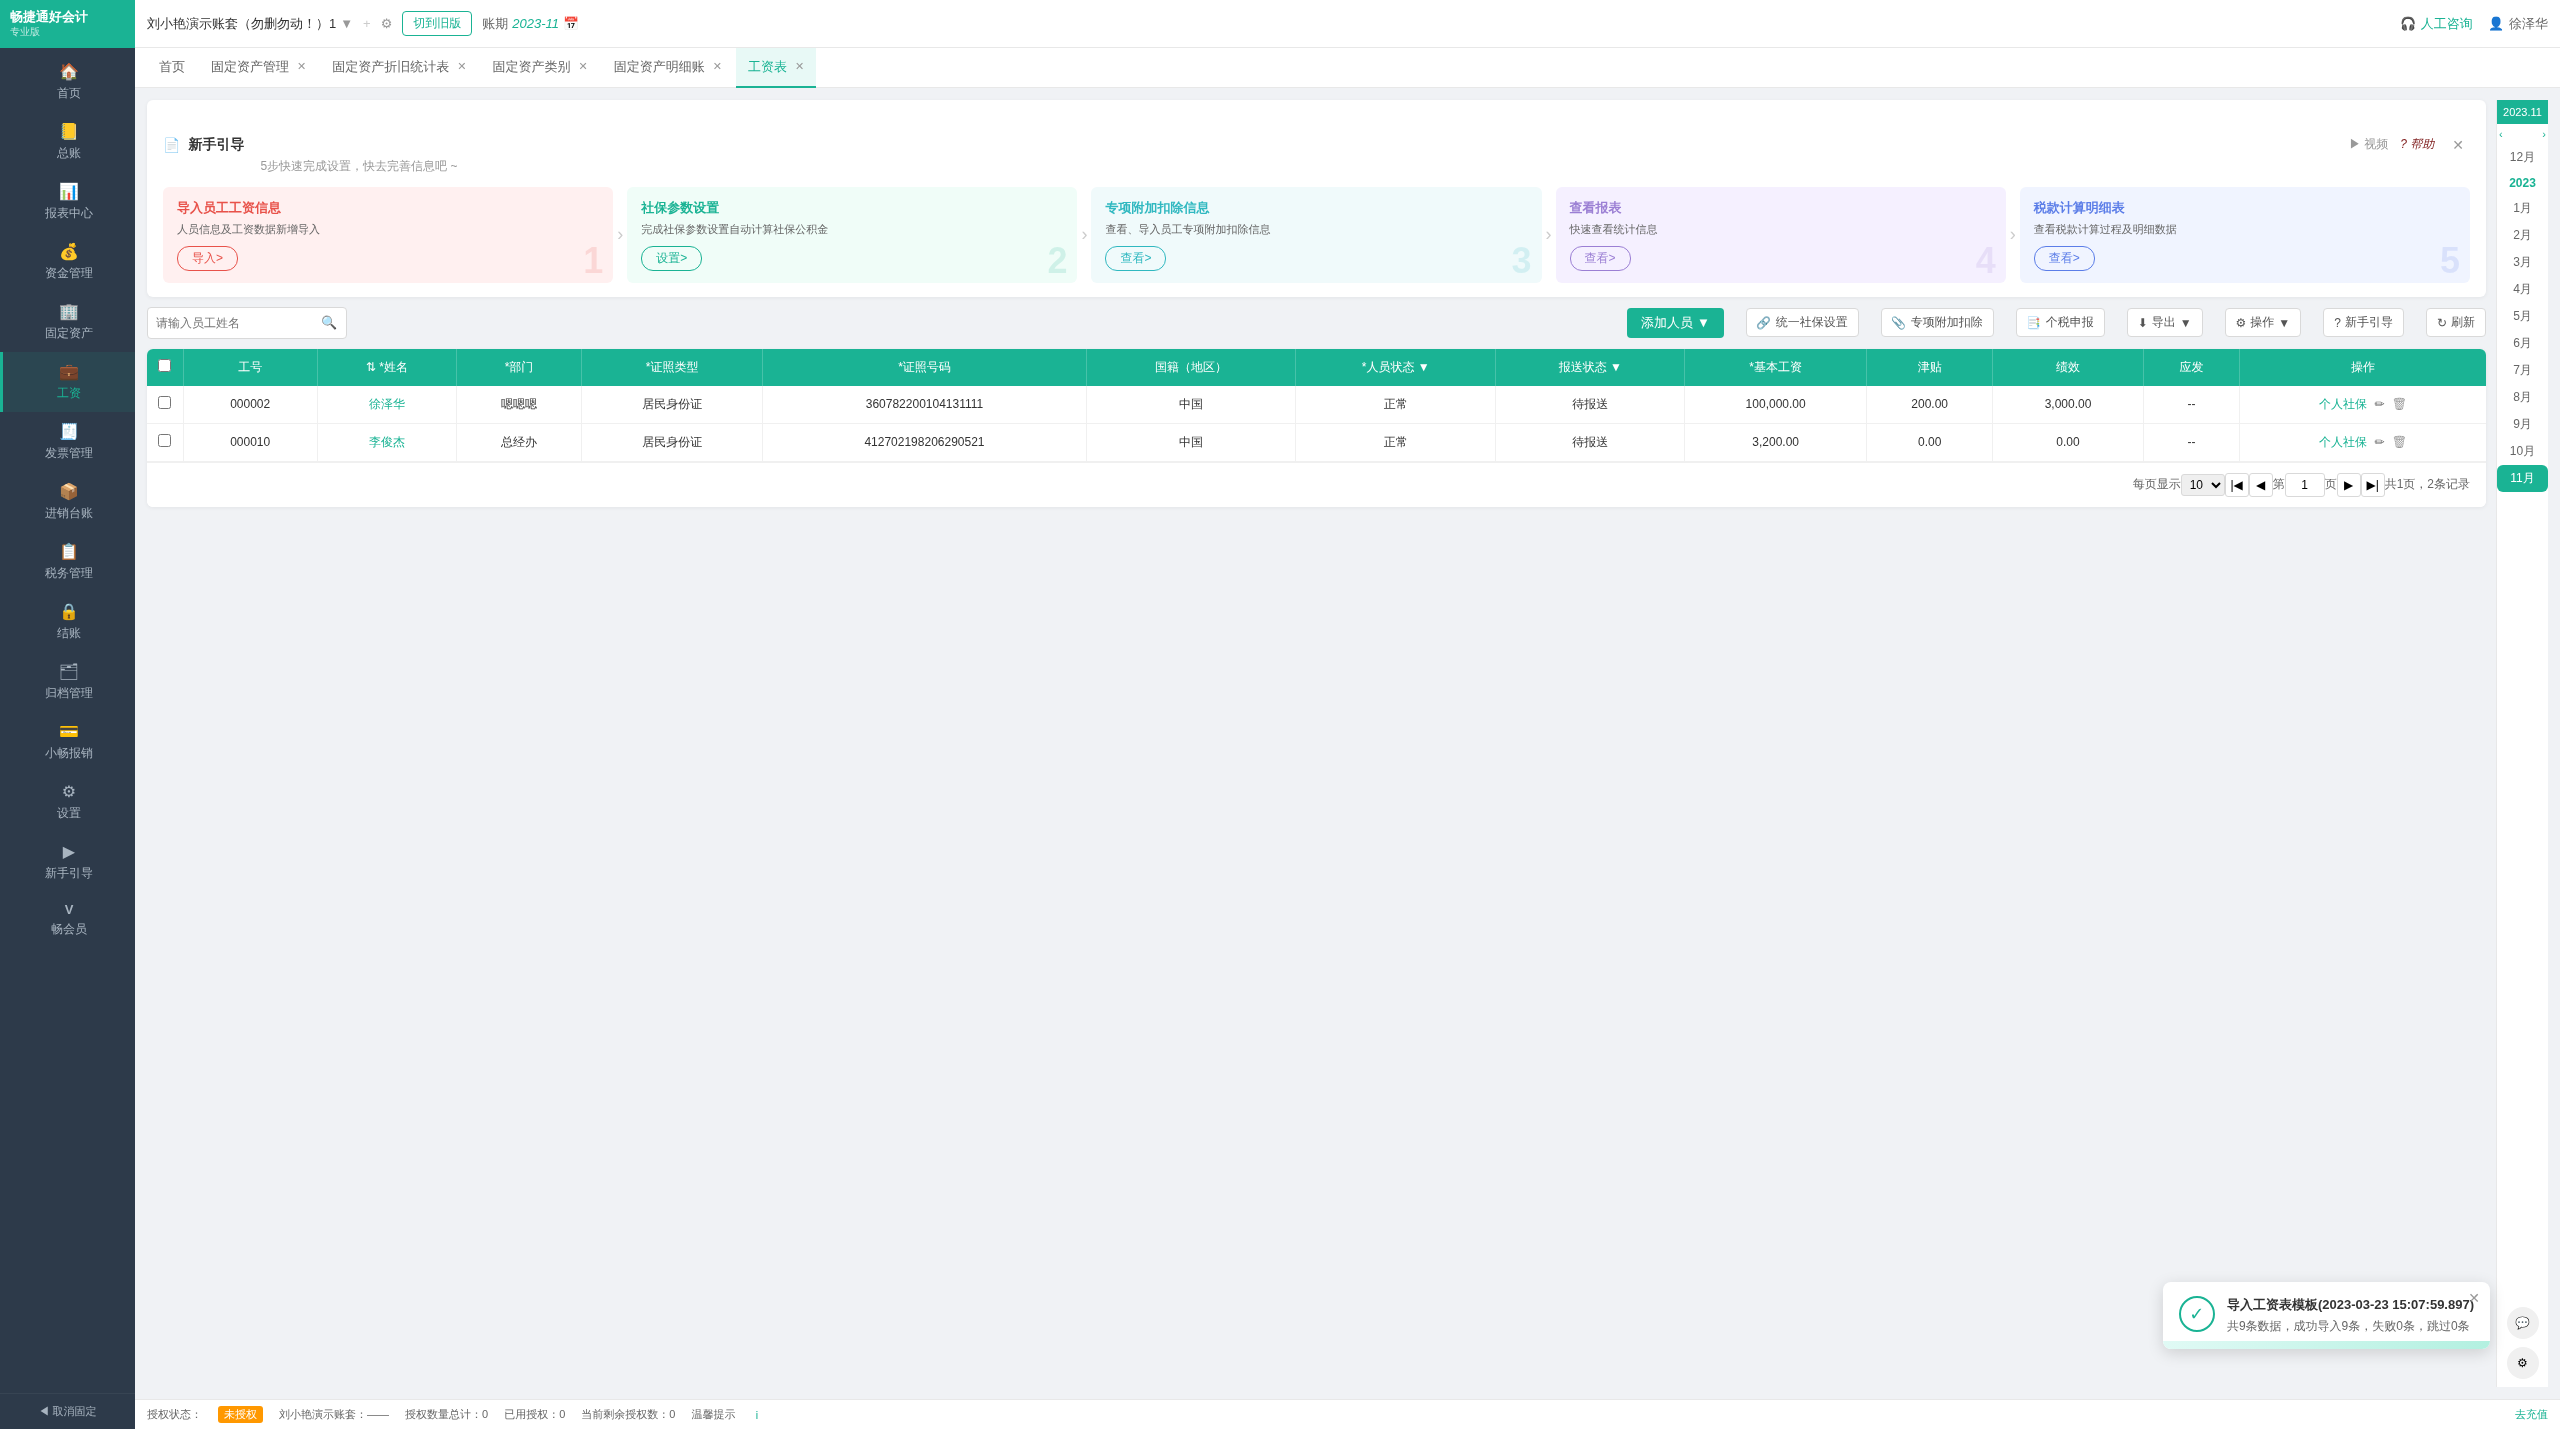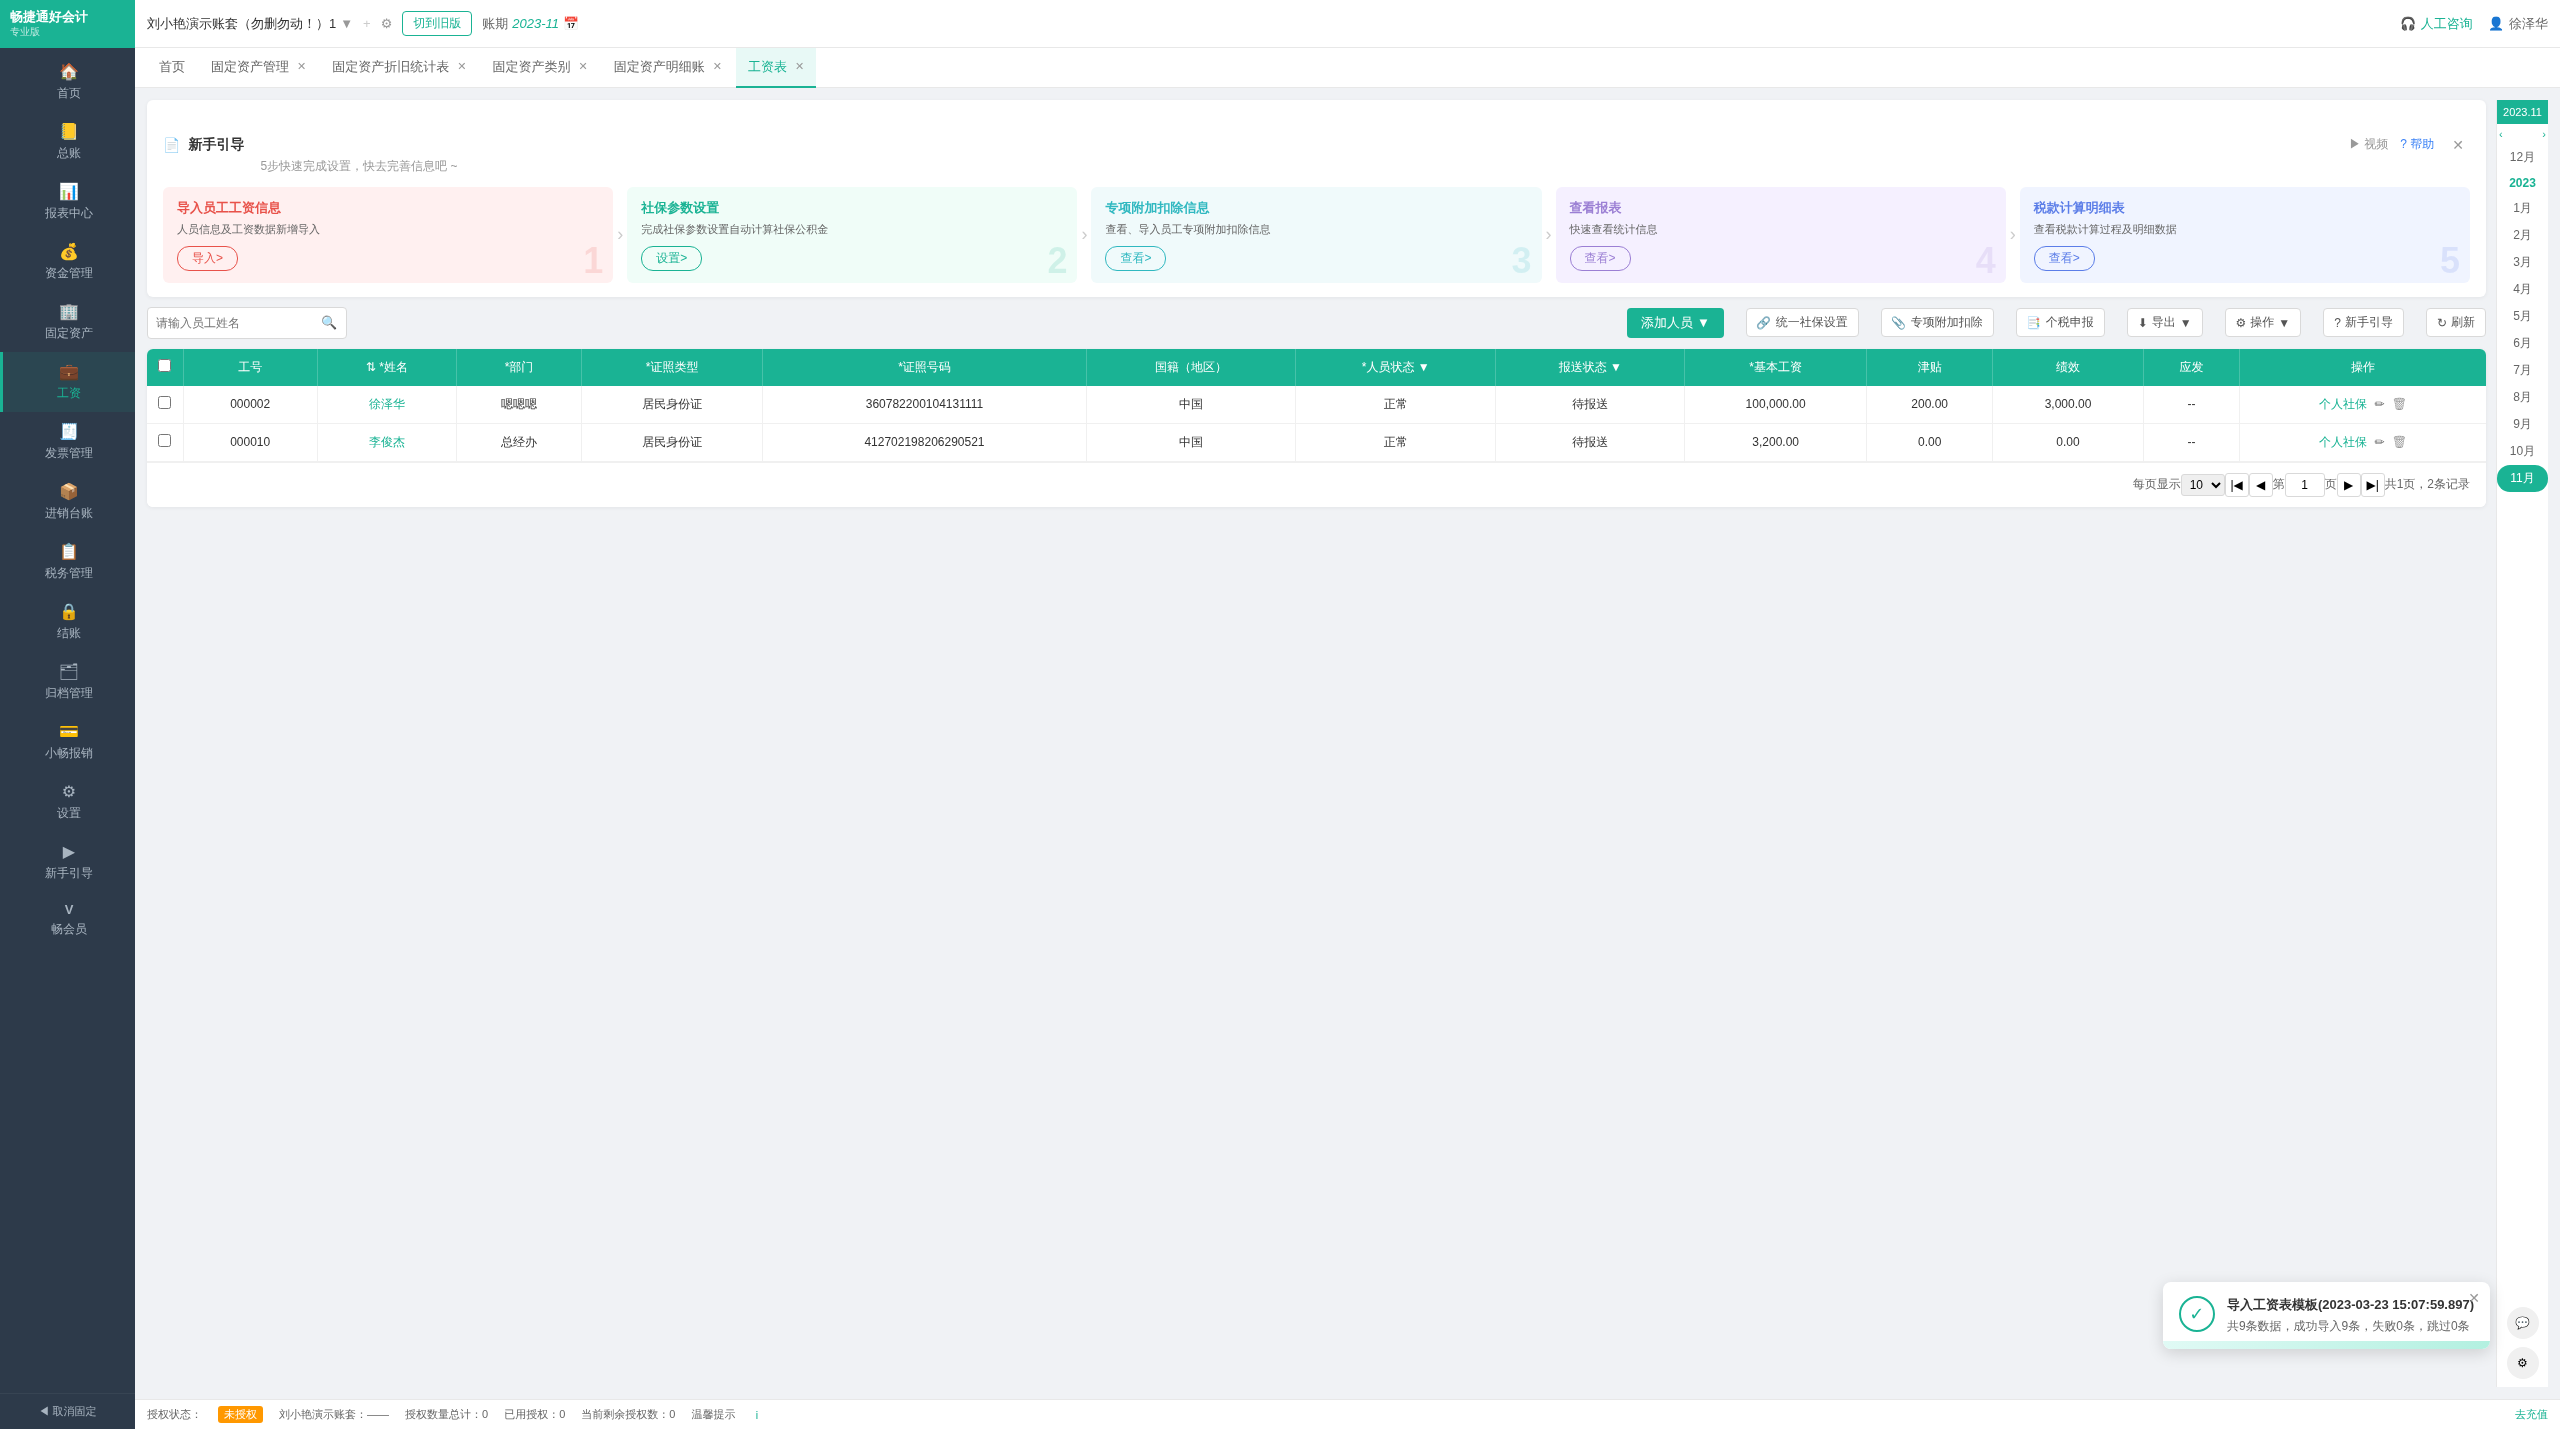--- a/index.html
+++ b/index.html
@@ -419,21 +419,21 @@
       width: 100%;
       text-align: center;
       padding: 5px 2px;
       font-size: 12px;
       color: #666;
       cursor: pointer;
     }
     .cal-month-item.active {
       background: #1ab394;
       color: #fff;
-      border-radius: 13px;
+      border-radius: 6px;
     }
     .cal-month-item.current-year { color: #1ab394; font-weight: bold; }
     .right-panel-icons {
       margin-top: auto;
       display: flex;
       flex-direction: column;
       align-items: center;
       padding: 8px 0;
       gap: 8px;
     }
@@ -641,21 +641,21 @@
           <div class="wizard-title">
             <span>📄</span>
             <span>新手引导</span>
             <span class="wizard-subtitle">5步快速完成设置，快去完善信息吧 ~</span>
           </div>
           <div class="wizard-meta">
             <span style="cursor:pointer;color:#999;">
               <span>▶</span>
               <span>视频</span>
             </span>
-            <span style="cursor:pointer;color:#3b82f6;">
+            <span style="cursor:pointer;color:#7f1d1d;font-style:italic;">
               <span>?</span>
               <span>帮助</span>
             </span>
             <span class="wizard-close">✕</span>
           </div>
         </div>
         <div class="wizard-steps">
 
           <div class="wizard-step step-pink">
             <div class="wizard-step-title">导入员工工资信息</div>

